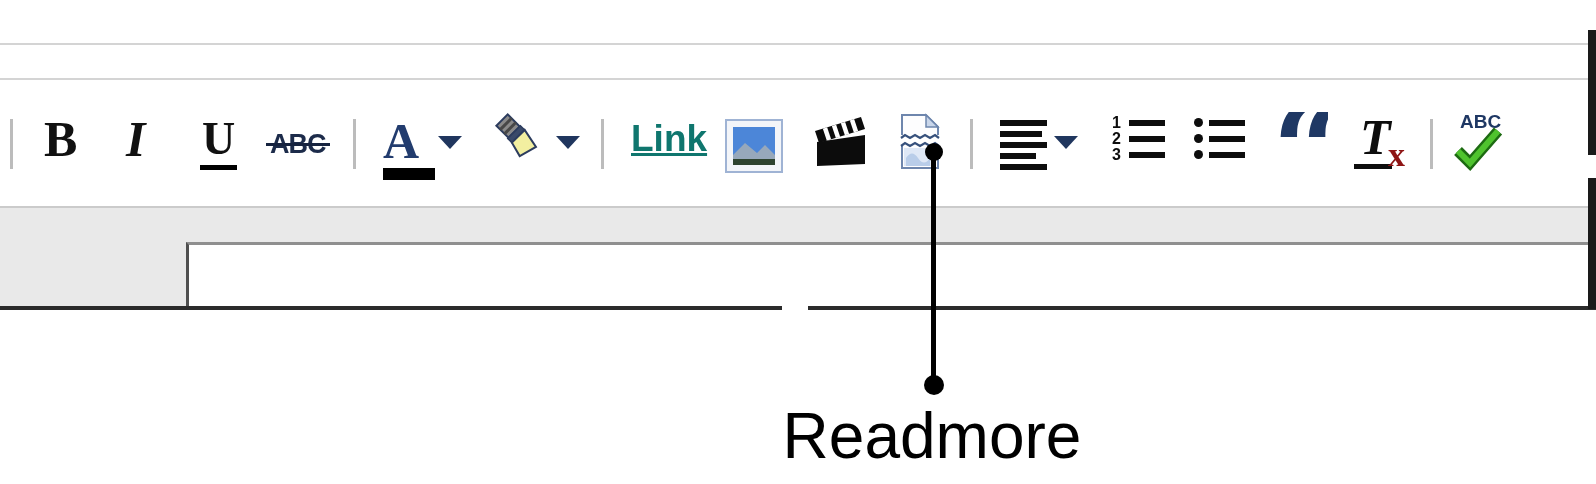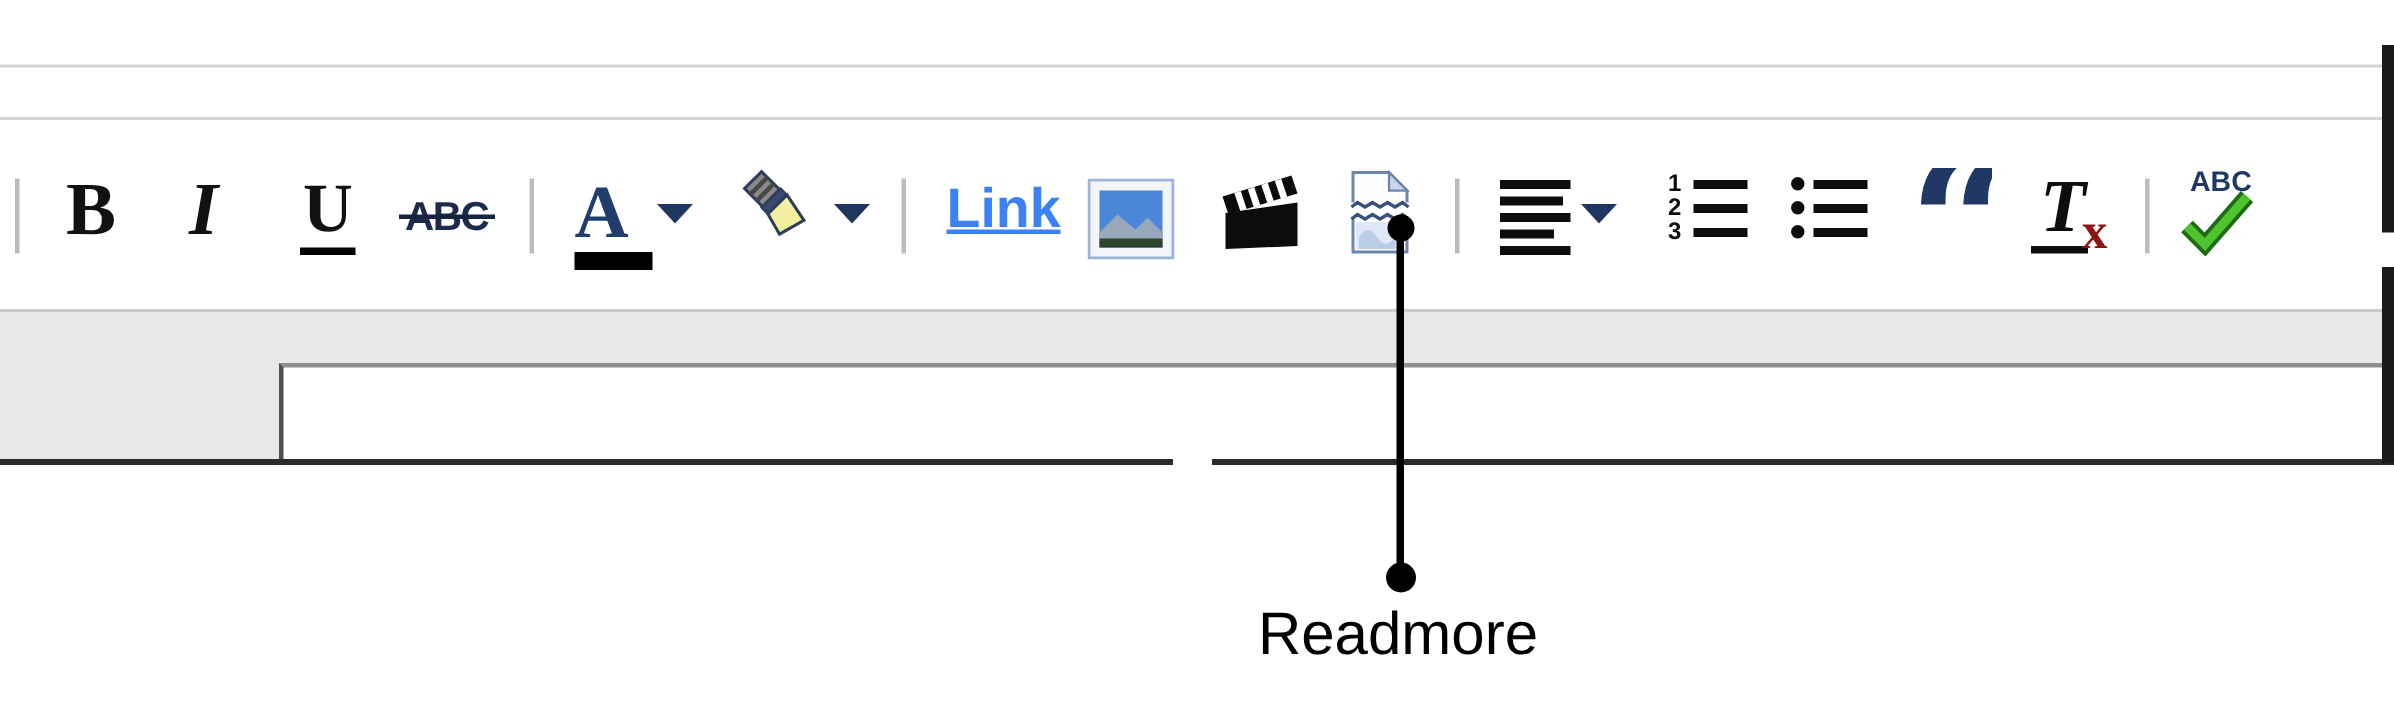--- a/index.html
+++ b/index.html
@@ -10,40 +10,40 @@
   .btn{position:absolute;cursor:pointer;}
   .serif{font-family:"Liberation Serif",serif;color:#111;}
   .bold-glyph{font-size:50px;font-weight:bold;line-height:1;}
   .italic-glyph{font-size:50px;font-weight:bold;font-style:italic;line-height:1;}
   .underline-glyph{font-size:46px;font-weight:bold;line-height:1;border-bottom:5px solid #000;padding:0 2px 3px 2px;display:inline-block;}
   .strike-glyph{font-size:27px;font-weight:bold;color:#1c2b4a;line-height:1;position:relative;display:inline-block;letter-spacing:-1px;}
   .strike-bar{position:absolute;left:-4px;right:-4px;top:12px;height:3px;background:#16233f;}
   .fontcolor-a{font-family:"Liberation Serif",serif;font-size:50px;font-weight:bold;color:#223c6e;line-height:1;display:block;}
   .fontcolor-bar{display:block;width:52px;height:12px;background:#000;margin-top:2px;}
   .dd-arrow{position:absolute;width:0;height:0;border-left:12px solid transparent;border-right:12px solid transparent;border-top:13px solid #20365e;}
-  .link-glyph{font-size:37px;font-weight:bold;color:#3b82f6;text-decoration:underline;line-height:1;}
+  .link-glyph{font-size:37px;font-weight:bold;color:#0f766e;text-decoration:underline;line-height:1;}
   .bars{display:flex;flex-direction:column;gap:5px;}
   .bars .b{height:6px;background:#0d0d0d;}
   .listicon{display:flex;flex-direction:column;gap:7px;}
   .listicon .row{display:flex;align-items:center;gap:6px;height:9px;}
   .listicon .num{width:13px;font-size:16px;font-weight:bold;color:#0d0d0d;line-height:9px;text-align:center;}
   .listicon .dot{width:9px;height:9px;border-radius:50%;background:#0d0d0d;}
   .listicon .ln{width:36px;height:6px;background:#0d0d0d;}
   .quote-glyph{font-family:"DejaVu Serif",serif;font-weight:bold;font-size:125px;line-height:0.62;color:#1f3864;display:block;}
   .tx-t{font-family:"Liberation Serif",serif;font-size:50px;font-weight:bold;font-style:italic;color:#0d0d0d;line-height:1;}
   .tx-underline{position:absolute;left:-6px;top:52px;width:38px;height:5px;background:#0d0d0d;}
   .tx-x{position:absolute;left:28px;top:26px;font-family:"Liberation Serif",serif;font-size:34px;font-weight:bold;color:#8e1414;line-height:1;}
   .abc-check-label{font-size:19px;font-weight:bold;color:#1f3864;letter-spacing:0px;line-height:1;display:block;margin-left:8px;}
   .grayband{position:absolute;left:0;top:206px;width:1588px;height:100px;background:#e9e9e9;border-top:2px solid #cbcbcb;box-sizing:border-box;}
   .composebox{position:absolute;left:186px;top:242px;width:1402px;height:64px;background:#fff;border-top:3px solid #8f8f8f;border-left:3px solid #4f4f4f;box-sizing:border-box;}
   .darkline{position:absolute;top:306px;height:4px;background:#2b2b2b;}
   .rightbar{position:absolute;left:1588px;width:8px;background:#1a1a1a;}
   .callout-line{position:absolute;left:931px;top:150px;width:5px;height:235px;background:#000;}
   .callout-dot{position:absolute;border-radius:50%;background:#000;}
-  .callout-label{position:absolute;left:782px;top:401px;width:300px;text-align:center;font-size:40px;color:#000;line-height:1.1;}
+  .callout-label{position:absolute;left:782px;top:401px;width:300px;text-align:center;font-size:64px;color:#000;line-height:1.1;}
 </style>
 </head>
 <body>
 
 <div class="canvas">
 
   <div class="hline" style="left:0;top:43px;width:1588px;"></div>
   <div class="hline" style="left:0;top:78px;width:1588px;"></div>
 
   <div class="vsep" style="left:10px;"></div>

